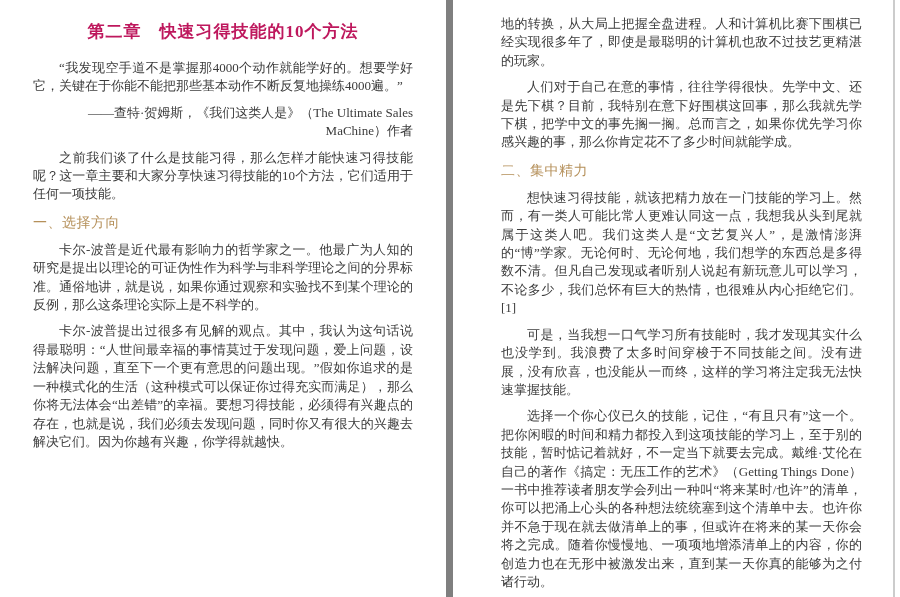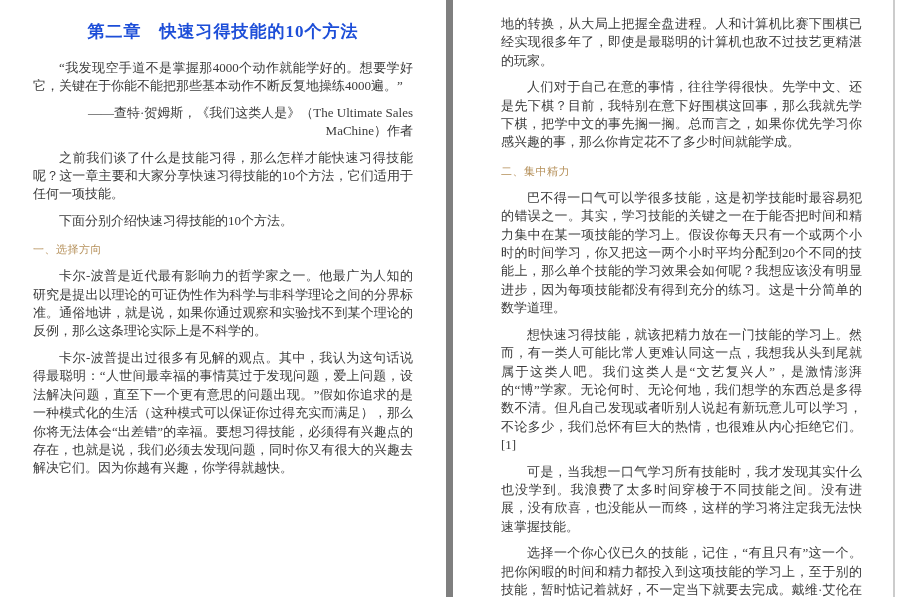--- a/index.html
+++ b/index.html
@@ -53,71 +53,69 @@
     width: 2px;
     height: 597px;
     background: #cccccc;
   }
   .chapter-title {
     margin: 0 0 15px 0;
     text-align: center;
     font-size: 17px;
     font-weight: bold;
     letter-spacing: 1px;
-    color: #1d4ed8;
+    color: #be185d;
     line-height: 24px;
   }
   .para {
     margin: 0 0 8px 0;
     font-size: 13px;
     line-height: 18.4px;
     text-align: justify;
     text-indent: 2em;
     color: #3b3b3b;
   }
   .para.no-indent {
     text-indent: 0;
   }
   .attribution {
     text-align: right;
     text-indent: 0;
   }
   .section-heading {
     margin: 10px 0 9px 0;
-    font-size: 11px;
+    font-size: 14px;
     font-weight: normal;
     color: #b5905a;
     line-height: 18px;
     letter-spacing: 0.5px;
   }
 </style>
 </head>
 <body>
 
 <div class="screen">
 
   <div class="page page-left">
     <h1 class="chapter-title">第二章　快速习得技能的10个方法</h1>
     <p class="para">“我发现空手道不是掌握那4000个动作就能学好的。想要学好它，关键在于你能不能把那些基本动作不断反复地操练4000遍。”</p>
     <p class="para attribution">——查特·贺姆斯，《我们这类人是》（The Ultimate Sales MaChine）作者</p>
     <p class="para">之前我们谈了什么是技能习得，那么怎样才能快速习得技能呢？这一章主要和大家分享快速习得技能的10个方法，它们适用于任何一项技能。</p>
-    <p class="para">下面分别介绍快速习得技能的10个方法。</p>
     <h2 class="section-heading">一、选择方向</h2>
     <p class="para">卡尔-波普是近代最有影响力的哲学家之一。他最广为人知的研究是提出以理论的可证伪性作为科学与非科学理论之间的分界标准。通俗地讲，就是说，如果你通过观察和实验找不到某个理论的反例，那么这条理论实际上是不科学的。</p>
     <p class="para">卡尔-波普提出过很多有见解的观点。其中，我认为这句话说得最聪明：“人世间最幸福的事情莫过于发现问题，爱上问题，设法解决问题，直至下一个更有意思的问题出现。”假如你追求的是一种模式化的生活（这种模式可以保证你过得充实而满足），那么你将无法体会“出差错”的幸福。要想习得技能，必须得有兴趣点的存在，也就是说，我们必须去发现问题，同时你又有很大的兴趣去解决它们。因为你越有兴趣，你学得就越快。</p>
 
   </div>
 
   <div class="gutter"></div>
 
   <div class="page page-right">
     <p class="para no-indent">地的转换，从大局上把握全盘进程。人和计算机比赛下围棋已经实现很多年了，即使是最聪明的计算机也敌不过技艺更精湛的玩家。</p>
     <p class="para">人们对于自己在意的事情，往往学得很快。先学中文、还是先下棋？目前，我特别在意下好围棋这回事，那么我就先学下棋，把学中文的事先搁一搁。总而言之，如果你优先学习你感兴趣的事，那么你肯定花不了多少时间就能学成。</p>
     <h2 class="section-heading">二、集中精力</h2>
-    <p class="para">巴不得一口气可以学很多技能，这是初学技能时最容易犯的错误之一。其实，学习技能的关键之一在于能否把时间和精力集中在某一项技能的学习上。假设你每天只有一个或两个小时的时间学习，你又把这一两个小时平均分配到20个不同的技能上，那么单个技能的学习效果会如何呢？我想应该没有明显进步，因为每项技能都没有得到充分的练习。这是十分简单的数学道理。</p>
     <p class="para">想快速习得技能，就该把精力放在一门技能的学习上。然而，有一类人可能比常人更难认同这一点，我想我从头到尾就属于这类人吧。我们这类人是“文艺复兴人”，是激情澎湃的“博”学家。无论何时、无论何地，我们想学的东西总是多得数不清。但凡自己发现或者听别人说起有新玩意儿可以学习，不论多少，我们总怀有巨大的热情，也很难从内心拒绝它们。[1]</p>
     <p class="para">可是，当我想一口气学习所有技能时，我才发现其实什么也没学到。我浪费了太多时间穿梭于不同技能之间。没有进展，没有欣喜，也没能从一而终，这样的学习将注定我无法快速掌握技能。</p>
     <p class="para">选择一个你心仪已久的技能，记住，“有且只有”这一个。把你闲暇的时间和精力都投入到这项技能的学习上，至于别的技能，暂时惦记着就好，不一定当下就要去完成。戴维·艾伦在自己的著作《搞定：无压工作的艺术》（Getting Things Done）一书中推荐读者朋友学会列出一种叫“将来某时/也许”的清单，你可以把涌上心头的各种想法统统塞到这个清单中去。也许你并不急于现在就去做清单上的事，但或许在将来的某一天你会将之完成。随着你慢慢地、一项项地增添清单上的内容，你的创造力也在无形中被激发出来，直到某一天你真的能够为之付诸行动。</p>
 
   </div>
 
   <div class="window-edge"></div>
 
 </div>
 

